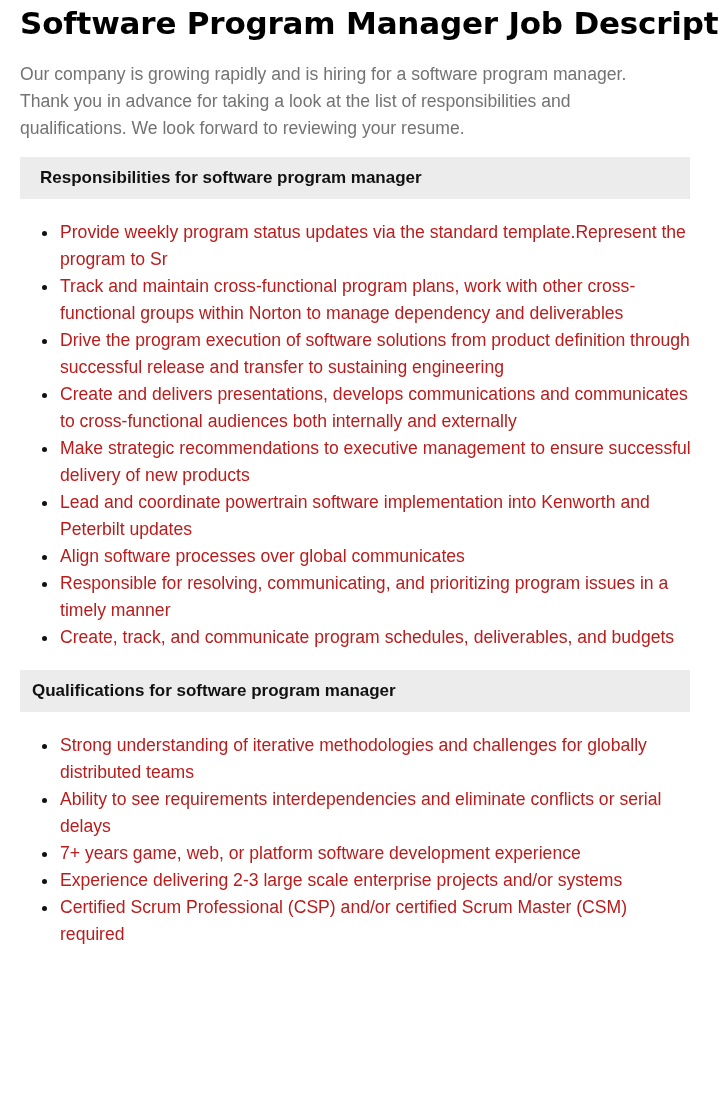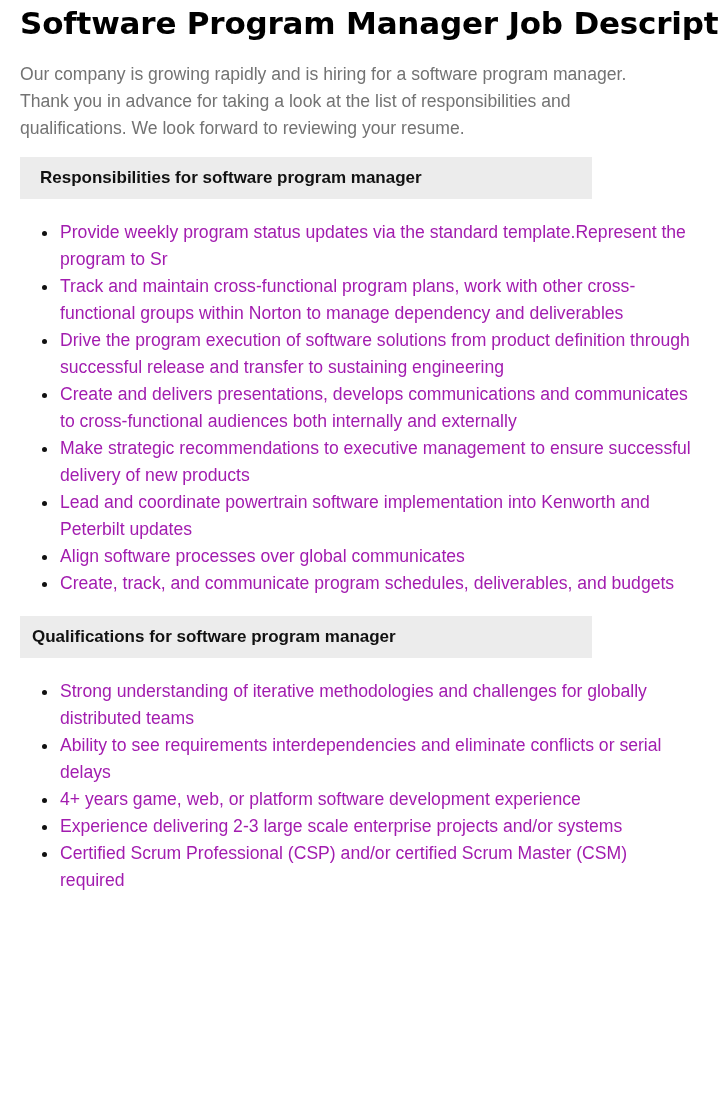--- a/index.html
+++ b/index.html
@@ -33,39 +33,39 @@
       margin: 17px 0 0 0;
       font-size: 17.6px;
       line-height: 27px;
       color: #737373;
       width: 650px;
     }
     .section-header {
       margin-top: 15px;
       background: #ececec;
       height: 42px;
-      width: 572px;
+      width: 670px;
       box-sizing: border-box;
       padding: 0 20px;
       display: flex;
       align-items: center;
       font-size: 17px;
       font-weight: bold;
       color: #111111;
     }
     ul.items {
       margin: 20px 0 0 0;
       padding: 0 0 0 40px;
       list-style: none;
     }
     ul.items li {
       position: relative;
       font-size: 17.6px;
       line-height: 27px;
-      color: #a21caf;
+      color: #b91c1c;
       width: 634px;
     }
     ul.items li::before {
       content: "";
       position: absolute;
       left: -18px;
       top: 12px;
       width: 5px;
       height: 5px;
       border-radius: 50%;
@@ -86,27 +86,28 @@
   <div class="section">
     <div class="section-header">Responsibilities for software program manager</div>
     <ul class="items">
       <li>Provide weekly program status updates via the standard template.Represent the program to Sr</li>
       <li>Track and maintain cross-functional program plans, work with other cross-functional groups within Norton to manage dependency and deliverables</li>
       <li>Drive the program execution of software solutions from product definition through successful release and transfer to sustaining engineering</li>
       <li>Create and delivers presentations, develops communications and communicates to cross-functional audiences both internally and externally</li>
       <li>Make strategic recommendations to executive management to ensure successful delivery of new products</li>
       <li>Lead and coordinate powertrain software implementation into Kenworth and Peterbilt updates</li>
       <li>Align software processes over global communicates</li>
+      <li>Responsible for resolving, communicating, and prioritizing program issues in a timely manner</li>
       <li>Create, track, and communicate program schedules, deliverables, and budgets</li>
     </ul>
   </div>
 
   <div class="section">
     <div class="section-header">Qualifications for software program manager</div>
     <ul class="items">
       <li>Strong understanding of iterative methodologies and challenges for globally distributed teams</li>
       <li>Ability to see requirements interdependencies and eliminate conflicts or serial delays</li>
-      <li>4+ years game, web, or platform software development experience</li>
+      <li>7+ years game, web, or platform software development experience</li>
       <li>Experience delivering 2-3 large scale enterprise projects and/or systems</li>
       <li>Certified Scrum Professional (CSP) and/or certified Scrum Master (CSM) required</li>
     </ul>
   </div>
 </div>
 
 </body></html>

